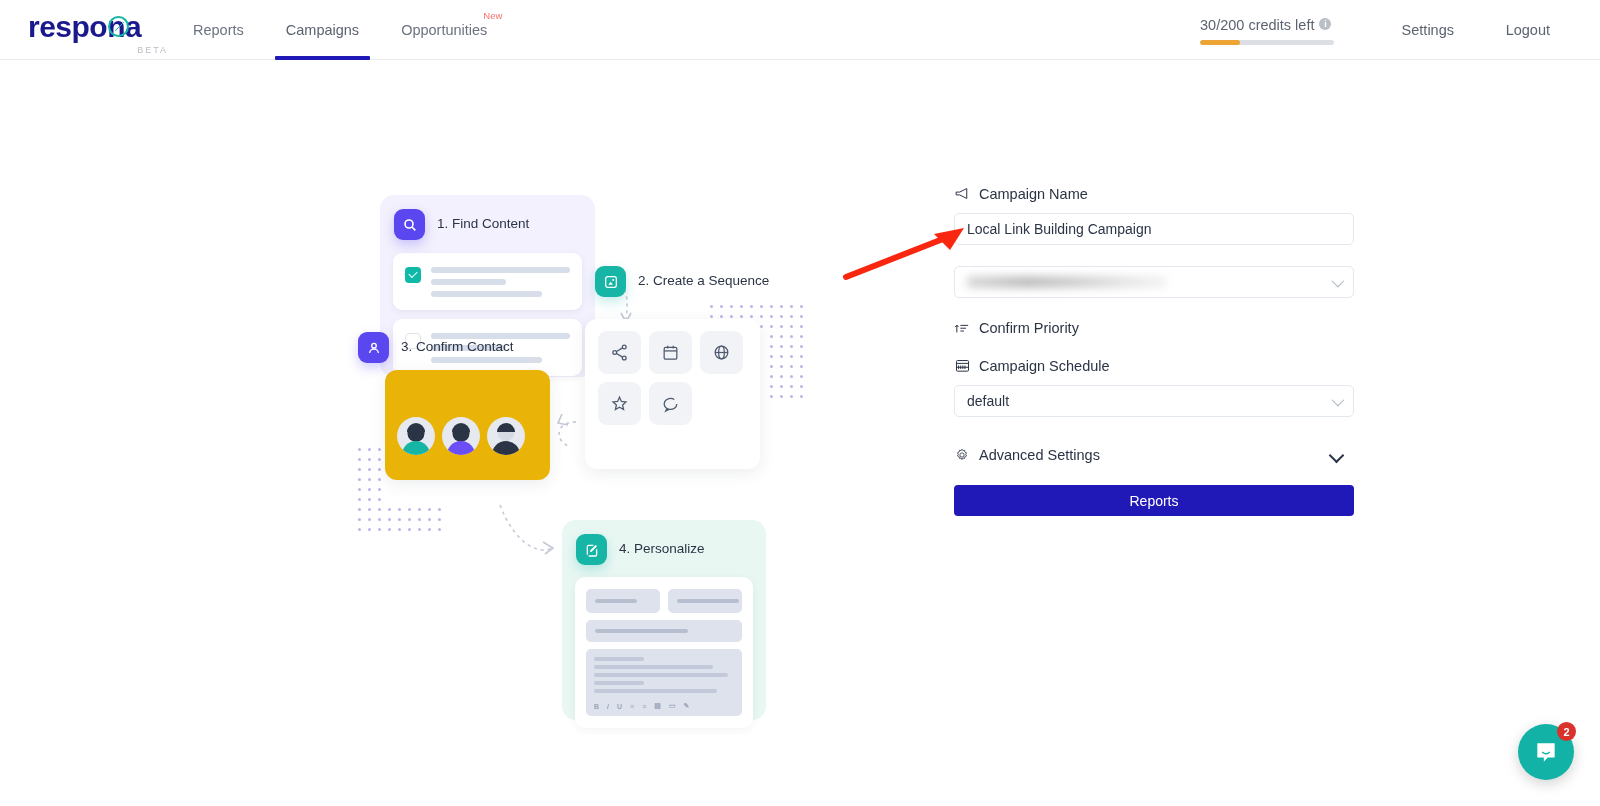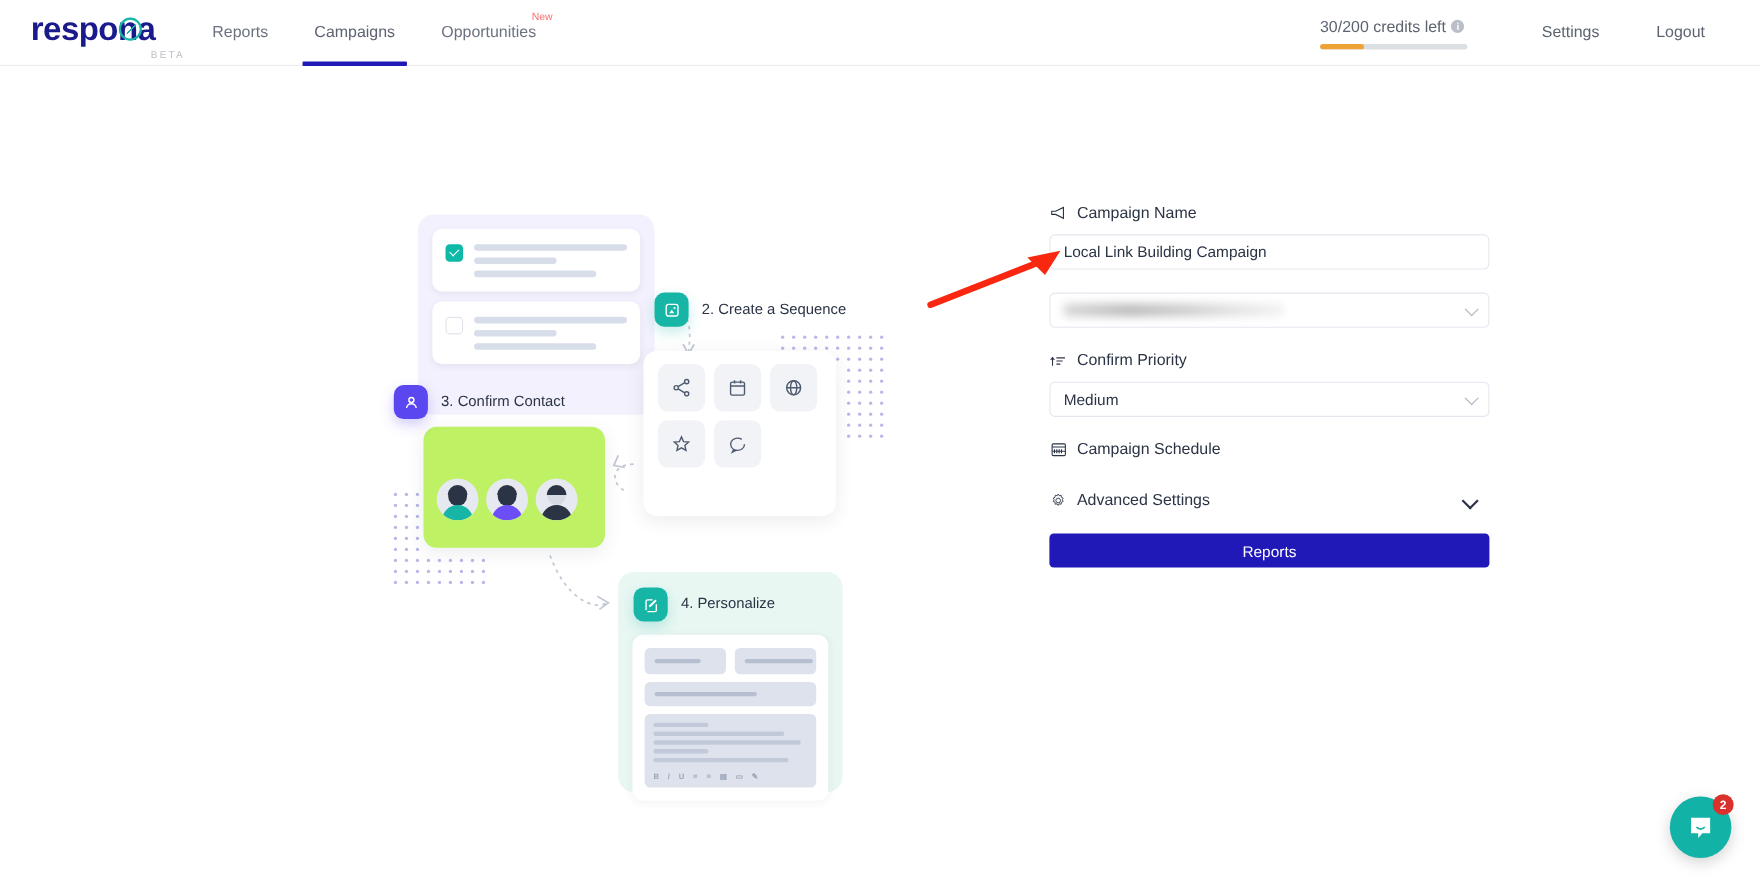--- a/index.html
+++ b/index.html
@@ -141,23 +141,23 @@
     display: grid; grid-template-columns: repeat(3, 43px);
     gap: 8px; padding: 12px 13px 0 13px;
   }
   .seq-cell {
     width: 43px; height: 43px; border-radius: 9px;
     background: #f1f3f7; display: flex; align-items: center; justify-content: center;
   }
   .seq-cell svg { width: 19px; height: 19px; stroke: #4e5a6e; fill: none; stroke-width: 1.6; }
 
   .card-contact {
-    position: absolute; left: 45px; top: 218px;
+    position: absolute; left: 45px; top: 200px;
     width: 165px; height: 110px;
-    background: #bef264; border-radius: 12px;
+    background: #eab308; border-radius: 12px;
     box-shadow: 0 4px 16px rgba(40,50,80,.09);
   }
   .avatars { display: flex; gap: 7px; padding: 10px 12px 0 12px; }
   .avatar {
     width: 38px; height: 38px; border-radius: 50%;
     background: #e6e9ef; position: relative; overflow: hidden; flex: none;
   }
   .av-head { position: absolute; left: 50%; top: 7px; transform: translateX(-50%);
              width: 17px; height: 17px; border-radius: 50%; background: #d6dae3; }
   .av-hair { position: absolute; left: 50%; top: 6px; transform: translateX(-50%);
@@ -419,20 +419,32 @@
     <svg class="connector" viewBox="0 0 520 580">
       <path d="M262 105 C 290 110, 288 130, 286 150" stroke="#c3c9d6" stroke-width="1.6" fill="none" stroke-dasharray="3 4"></path>
       <path d="M281 143 l5 9 l5 -9" stroke="#c3c9d6" stroke-width="1.6" fill="none"></path>
       <path d="M236 252 C 215 252, 215 270, 228 276" stroke="#c3c9d6" stroke-width="1.6" fill="none" stroke-dasharray="3 4"></path>
       <path d="M222 244 l-4 9 l10 2" stroke="#c3c9d6" stroke-width="1.6" fill="none"></path>
       <path d="M160 335 C 175 375, 200 385, 212 378" stroke="#c3c9d6" stroke-width="1.6" fill="none" stroke-dasharray="3 4"></path>
       <path d="M203 372 l10 6 l-8 6" stroke="#c3c9d6" stroke-width="1.6" fill="none"></path>
     </svg>
 
     <div class="card-find">
+      <div class="step-head" style="padding:14px 0 0 14px;">
+        <div class="step-icon ic-purple">
+          <svg viewBox="0 0 24 24" stroke="#fff" fill="none" stroke-width="2.4">
+            <circle cx="10.5" cy="10.5" r="6"></circle>
+              <line x1="15" y1="15" x2="20" y2="20"></line>
+          </svg>
+        </div>
+        <div class="step-label">
+          <span>1.</span>
+          <span>Find Content</span>
+        </div>
+      </div>
 
       <div class="row-card" style="margin:13px 13px 0 13px;">
         <div class="chk on"></div>
         <div class="lines">
           <div class="ln" style="width:100%"></div>
           <div class="ln" style="width:54%"></div>
           <div class="ln" style="width:80%"></div>
         </div>
       </div>
 
@@ -607,39 +619,39 @@
       <div class="field-label">
         <svg viewBox="0 0 24 24">
           <path d="M4 9 L4 19"></path>
             <path d="M1.6 11.4 L4 8.6 L6.4 11.4"></path>
           <line x1="9" y1="9" x2="20" y2="9"></line>
             <line x1="9" y1="13" x2="17" y2="13"></line>
           <line x1="9" y1="17" x2="14" y2="17"></line>
         </svg>
         <span>Confirm Priority</span>
       </div>
-      <div class="control select">
-        <span>Medium</span>
-        <span class="caret"></span>
-      </div>
     </div>
 
     <div class="field">
       <div class="field-label">
         <svg viewBox="0 0 24 24">
           <rect x="3.5" y="5" width="17" height="15" rx="1.5"></rect>
           <line x1="3.5" y1="9" x2="20.5" y2="9"></line>
           <line x1="6.5" y1="12" x2="6.5" y2="17"></line>
             <line x1="9.5" y1="12" x2="9.5" y2="17"></line>
           <line x1="12.5" y1="12" x2="12.5" y2="17"></line>
             <line x1="15.5" y1="12" x2="15.5" y2="17"></line>
           <line x1="3.5" y1="14.5" x2="20.5" y2="14.5"></line>
         </svg>
         <span>Campaign Schedule</span>
       </div>
+      <div class="control select">
+        <span>default</span>
+        <span class="caret"></span>
+      </div>
     </div>
 
     <div class="adv">
       <svg class="gear" viewBox="0 0 24 24">
         <circle cx="12" cy="12" r="3.2"></circle>
         <path d="M12 3.2 l1.4 2.3 2.6 -0.6 0.3 2.7 2.5 1.1 -1.3 2.3 1.3 2.3 -2.5 1.1 -0.3 2.7 -2.6 -0.6 -1.4 2.3 -1.4 -2.3 -2.6 0.6 -0.3 -2.7 -2.5 -1.1 1.3 -2.3 -1.3 -2.3 2.5 -1.1 0.3 -2.7 2.6 0.6 z"></path>
       </svg>
       <span>Advanced Settings</span>
       <span class="chev"></span>
     </div>

